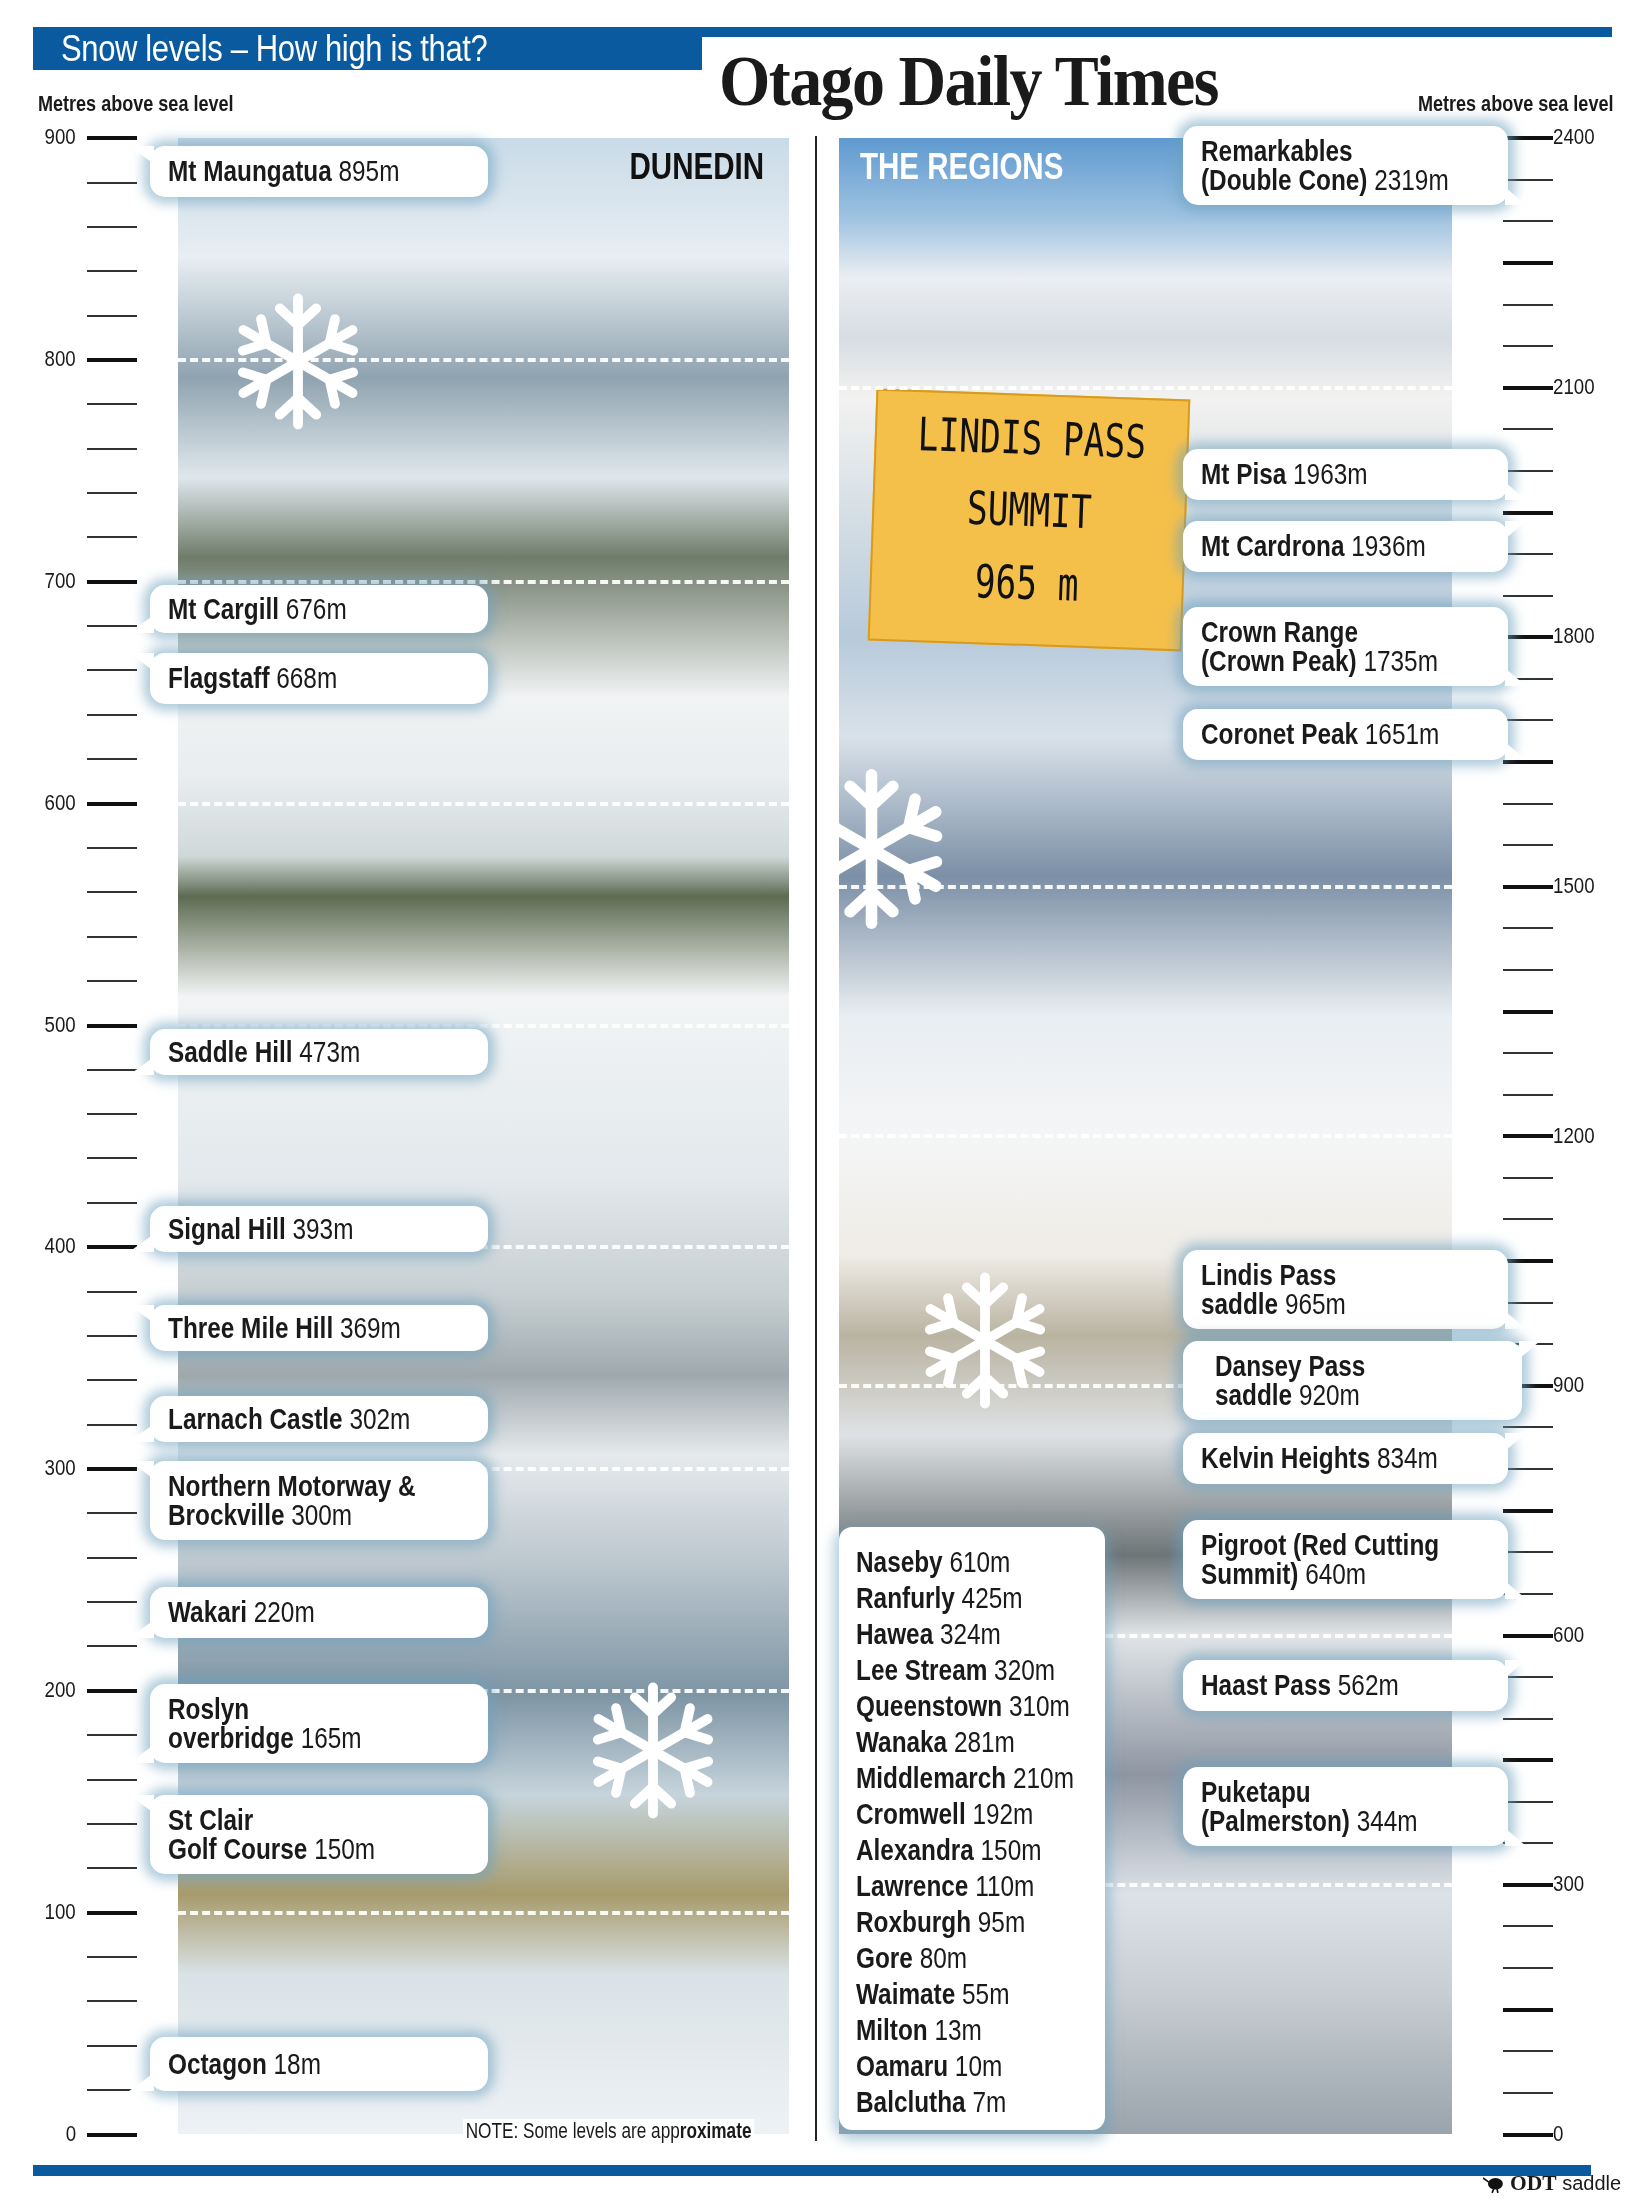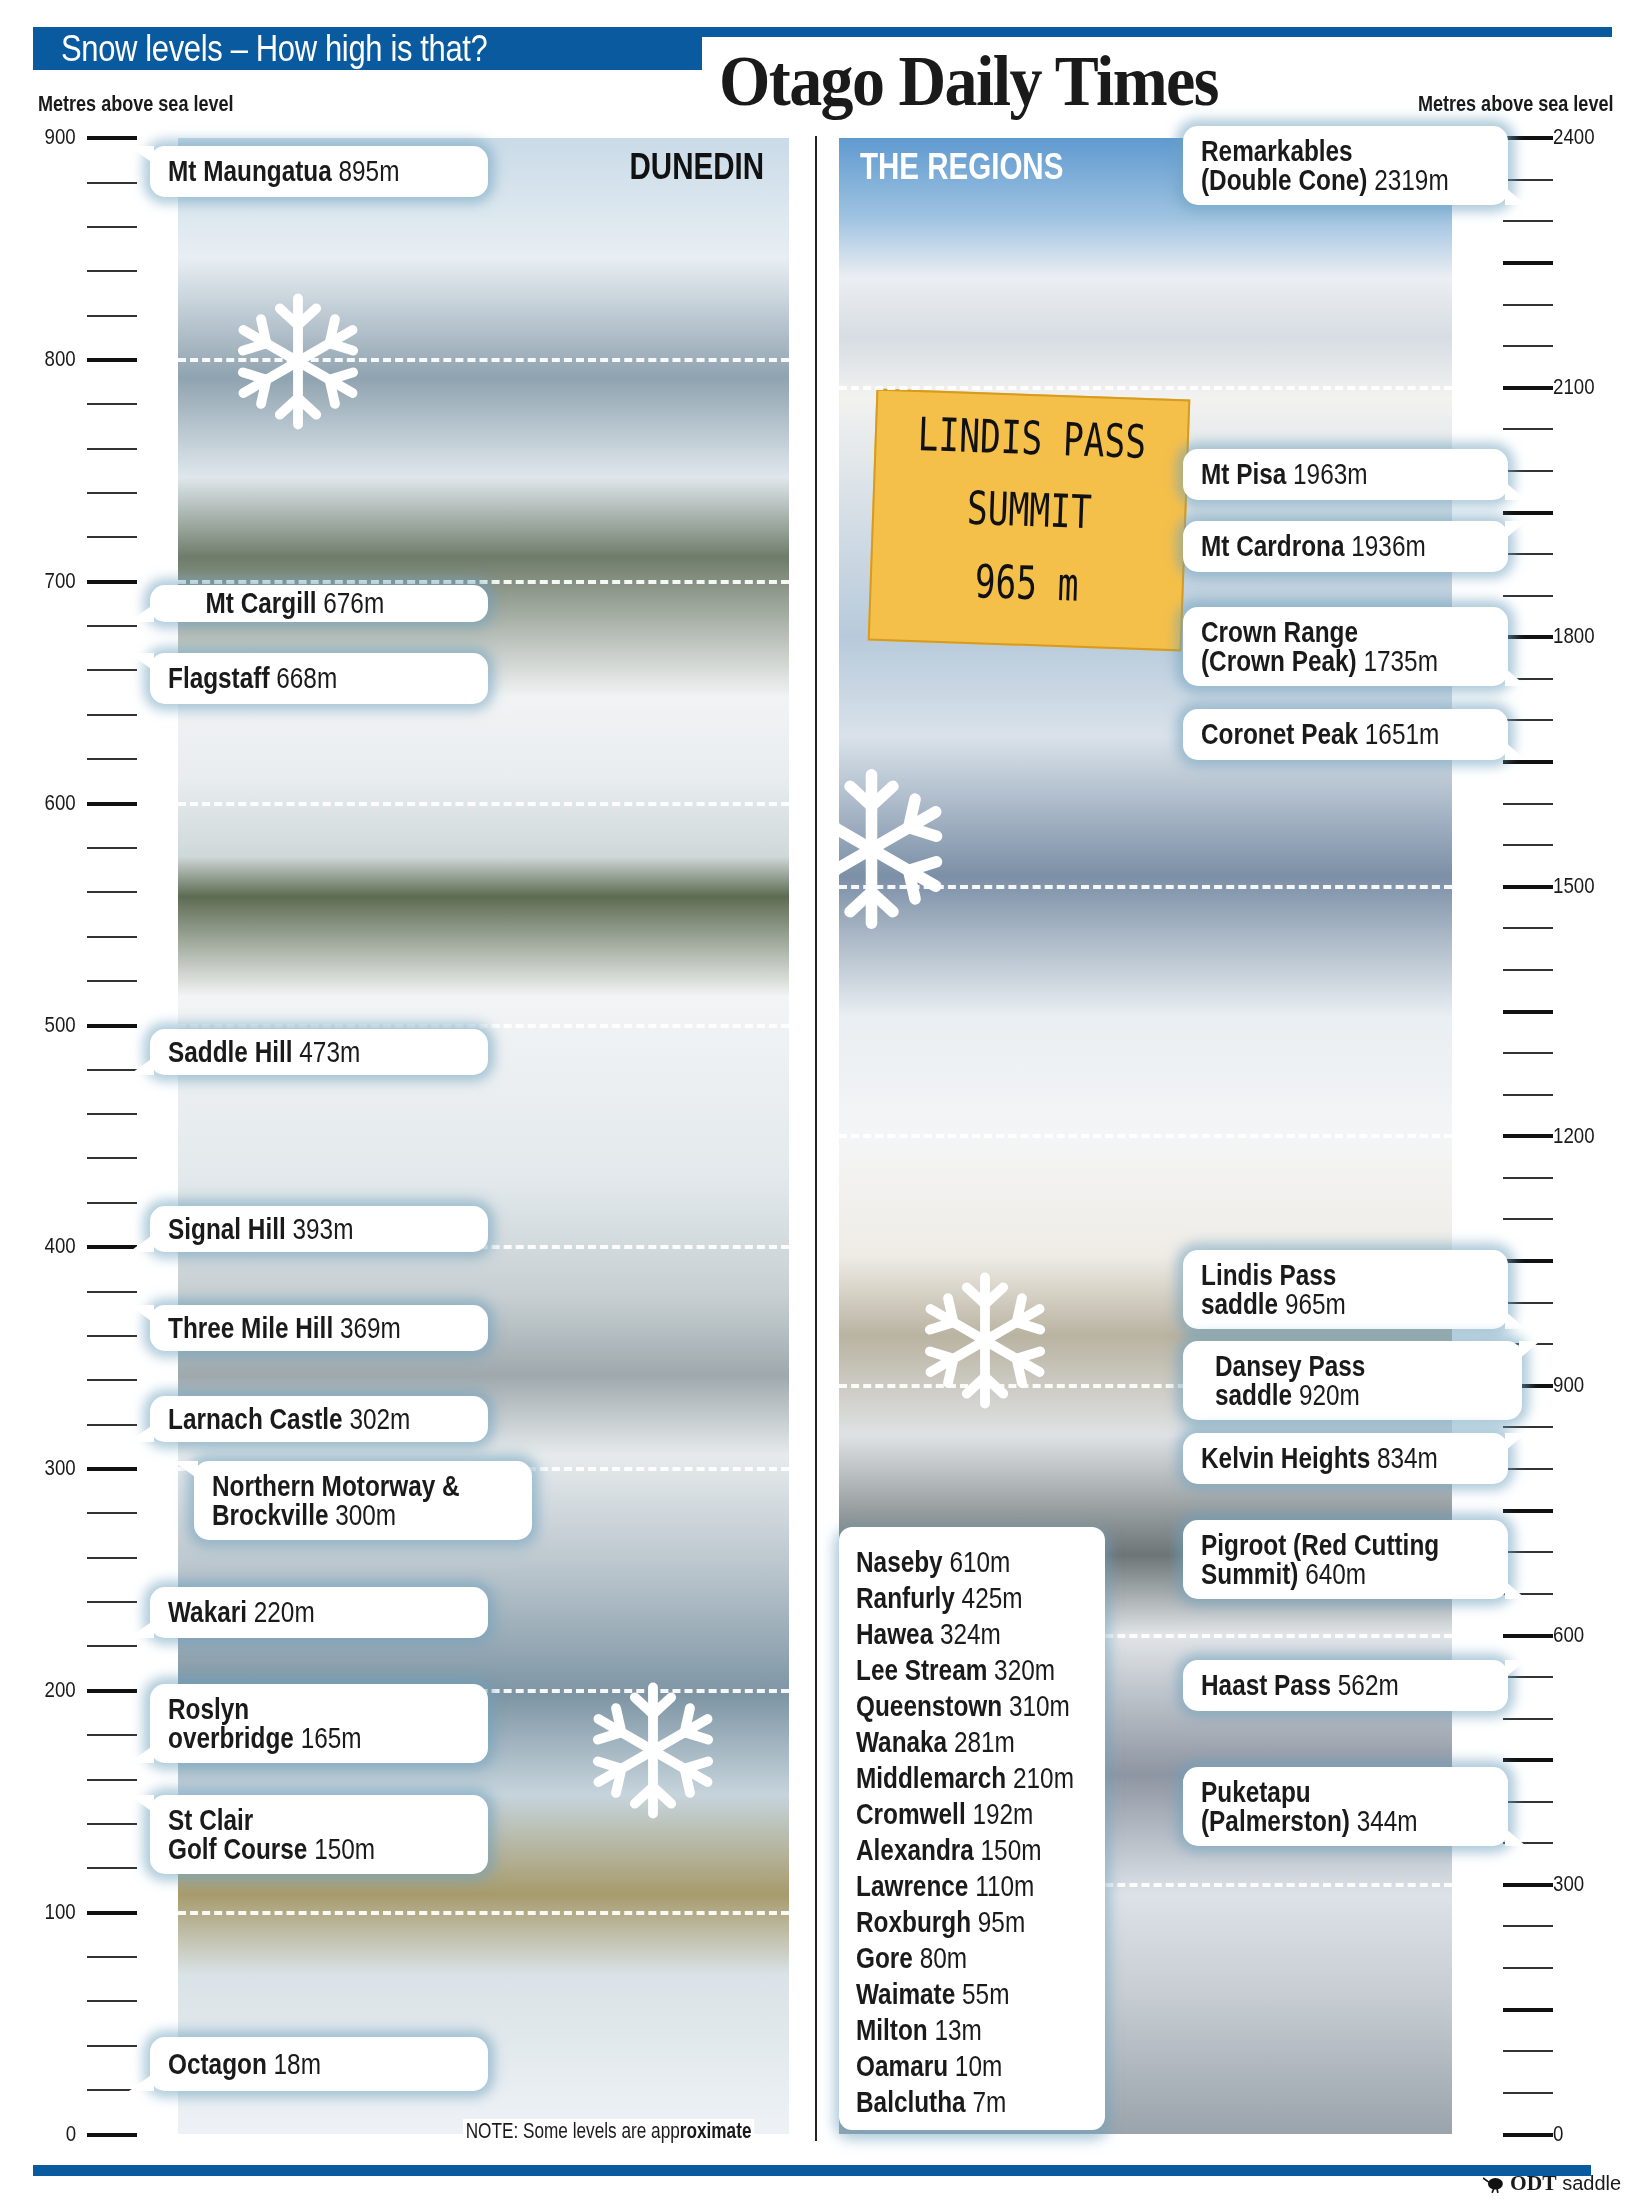--- a/index.html
+++ b/index.html
@@ -253,21 +253,21 @@
         <use href="#arm" transform="rotate(300)"></use>
       </g>
     </svg>
 </div>
 
 <div id="callouts-left">
     <div class="callout callout-left" style="top: 146px; height: 51px;">
       <div class="line"><b>Mt Maungatua</b><span class="val"> 895m</span></div>
       <div class="ptr-left" style="top: 0px; border-bottom: 18px solid transparent;"></div>
     </div>
-    <div class="callout callout-left" style="top: 585px; height: 37px; text-align: center;">
+    <div class="callout callout-left" style="top: 585px; height: 48px;">
       <div class="line"><b>Mt Cargill</b><span class="val"> 676m</span></div>
       <div class="ptr-left" style="bottom: 0px; border-top: 18px solid transparent;"></div>
     </div>
     <div class="callout callout-left" style="top: 653px; height: 51px;">
       <div class="line"><b>Flagstaff</b><span class="val"> 668m</span></div>
       <div class="ptr-left" style="top: 0px; border-bottom: 18px solid transparent;"></div>
     </div>
     <div class="callout callout-left" style="top: 1029px; height: 46px;">
       <div class="line"><b>Saddle Hill</b><span class="val"> 473m</span></div>
       <div class="ptr-left" style="bottom: 0px; border-top: 18px solid transparent;"></div>
@@ -277,21 +277,21 @@
       <div class="ptr-left" style="bottom: 0px; border-top: 18px solid transparent;"></div>
     </div>
     <div class="callout callout-left" style="top: 1305px; height: 46px;">
       <div class="line"><b>Three Mile Hill</b><span class="val"> 369m</span></div>
       <div class="ptr-left" style="top: 0px; border-bottom: 18px solid transparent;"></div>
     </div>
     <div class="callout callout-left" style="top: 1396px; height: 46px;">
       <div class="line"><b>Larnach Castle</b><span class="val"> 302m</span></div>
       <div class="ptr-left" style="bottom: 0px; border-top: 18px solid transparent;"></div>
     </div>
-    <div class="callout callout-left" style="top: 1461px; height: 79px; margin-left: 44px;">
+    <div class="callout callout-left" style="top: 1461px; height: 79px;">
       <div class="line"><b>Northern Motorway &amp;</b></div>
       <div class="line"><b>Brockville</b><span class="val"> 300m</span></div>
       <div class="ptr-left" style="top: 0px; border-bottom: 18px solid transparent;"></div>
     </div>
     <div class="callout callout-left" style="top: 1587px; height: 51px;">
       <div class="line"><b>Wakari</b><span class="val"> 220m</span></div>
       <div class="ptr-left" style="bottom: 0px; border-top: 18px solid transparent;"></div>
     </div>
     <div class="callout callout-left" style="top: 1684px; height: 79px;">
       <div class="line"><b>Roslyn</b></div>

